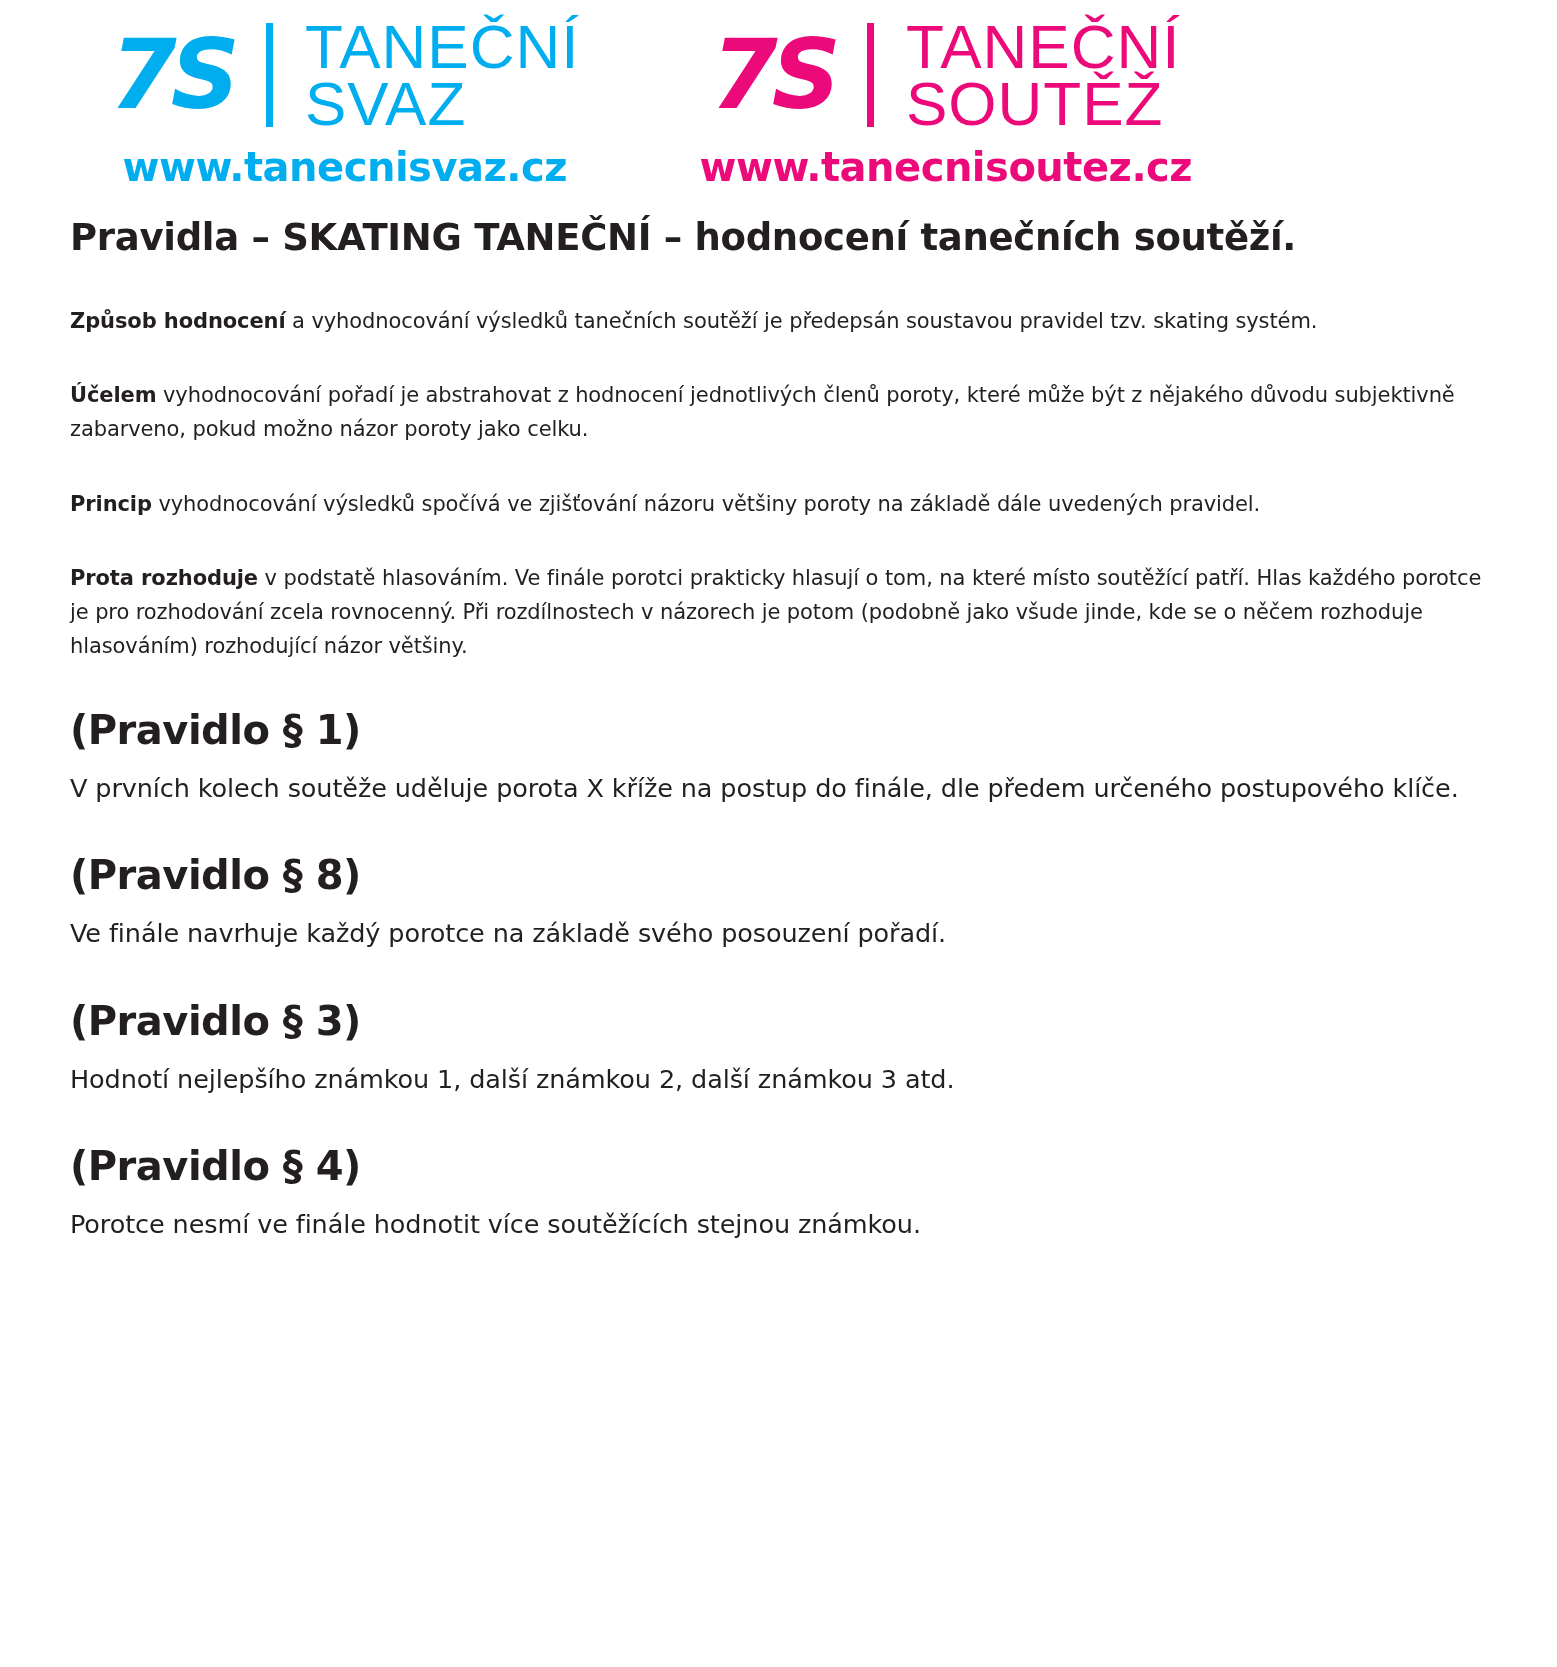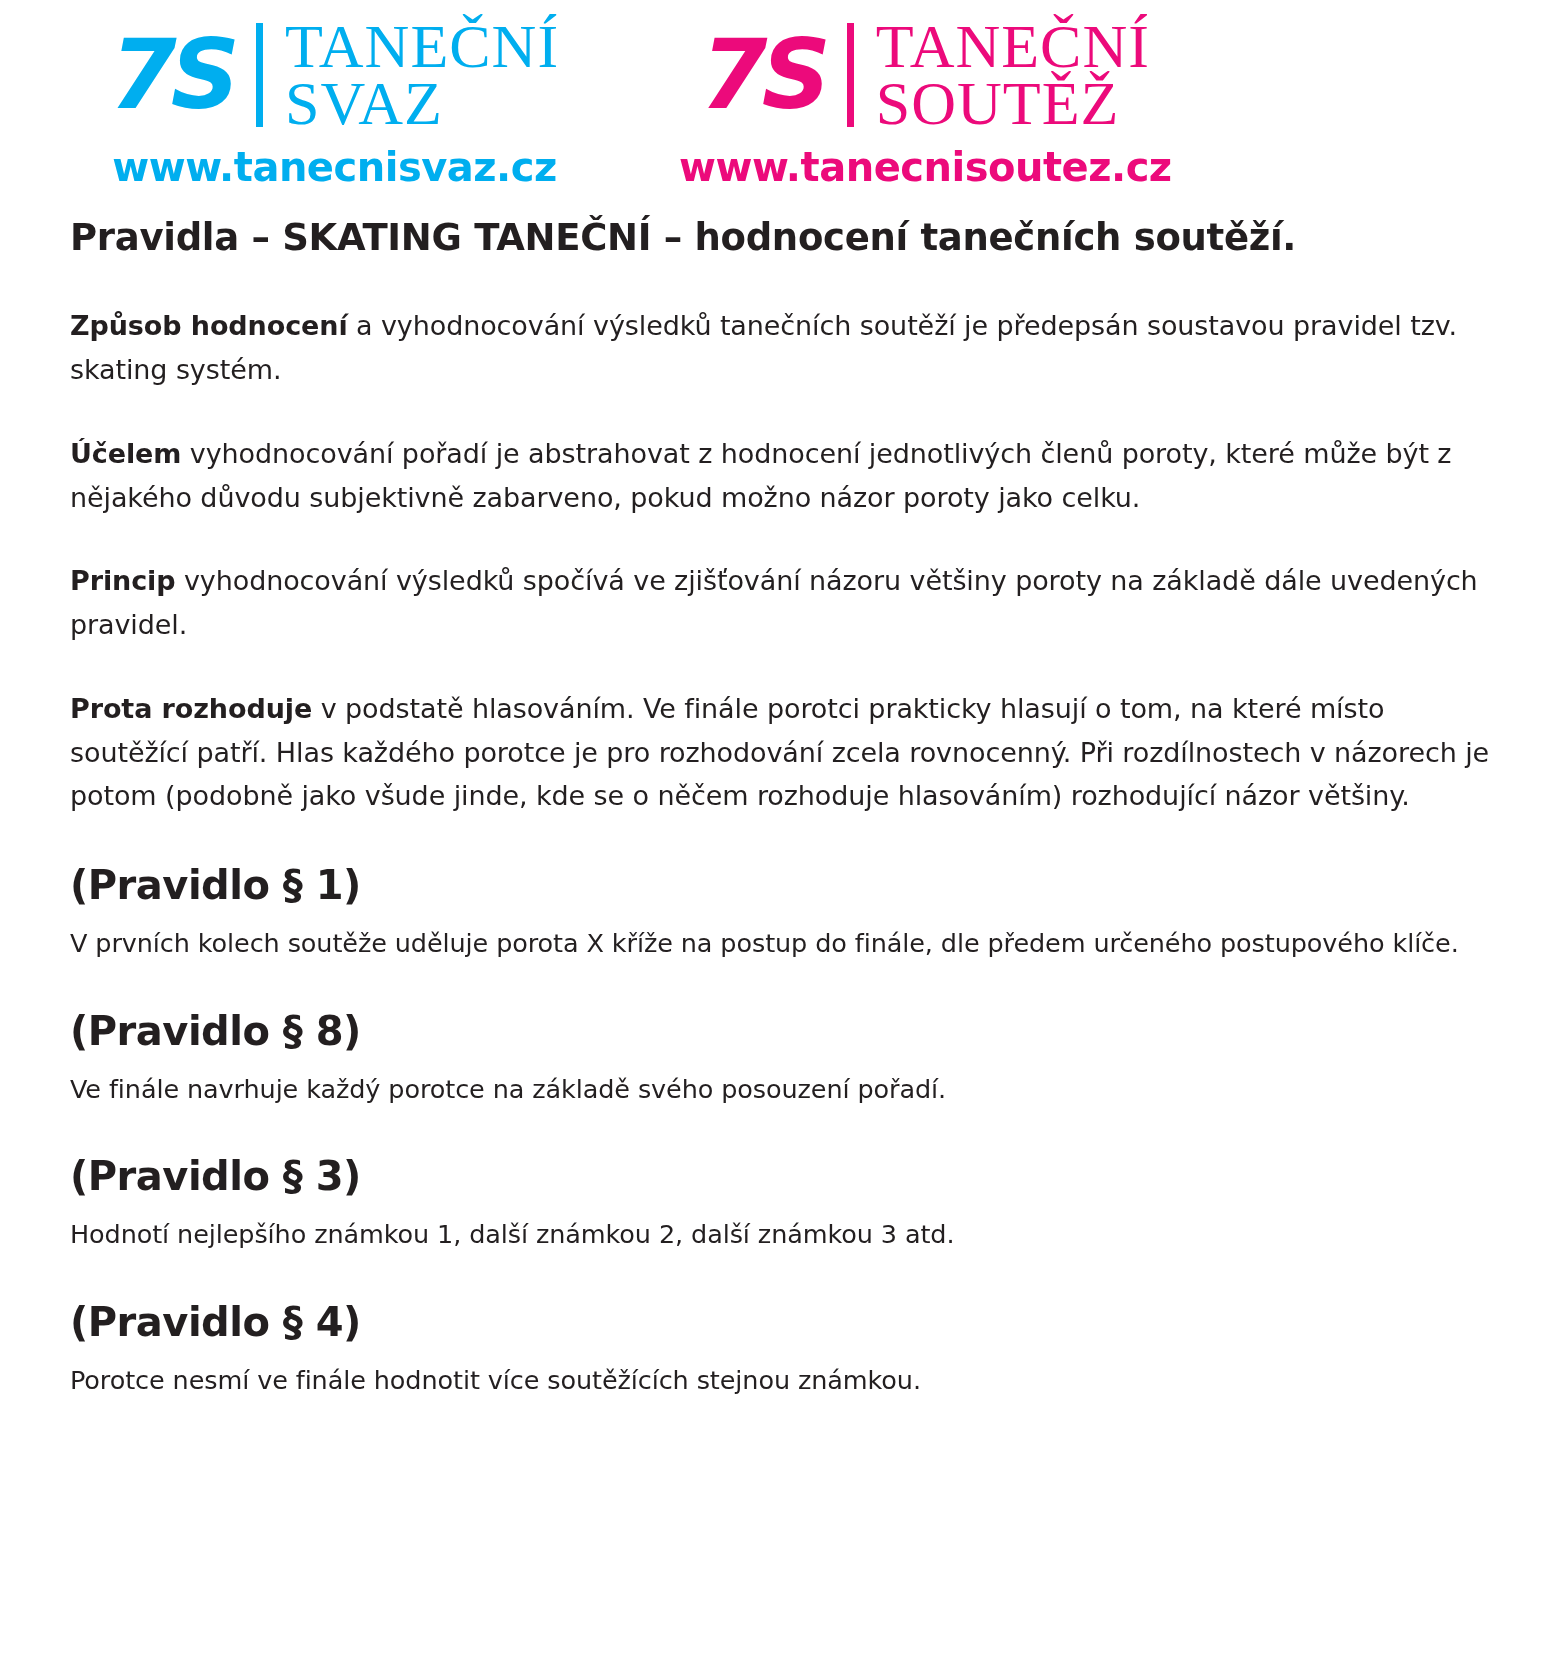--- a/index.html
+++ b/index.html
@@ -30,21 +30,21 @@
     margin-bottom: 26px;
   }
   .logo-block {
     display: flex;
     flex-direction: column;
     align-items: center;
   }
   .logo-top {
     display: flex;
     align-items: center;
-    gap: 22px;
+    gap: 32px;
   }
   .logo-mark {
     font-size: 96px;
     line-height: 1;
     font-weight: 700;
     font-style: italic;
     letter-spacing: -6px;
     font-family: "DejaVu Sans", sans-serif;
   }
   .logo-sep {
@@ -52,21 +52,21 @@
     height: 104px;
     display: block;
   }
   .logo-words {
     display: flex;
     flex-direction: column;
     line-height: 0.92;
     font-weight: 400;
     font-size: 62px;
     letter-spacing: 1px;
-    font-family: Liberation Serif, serif;
+    font-family: Liberation Sans, sans-serif;
   }
   .logo-url {
     margin-top: 12px;
     font-size: 40px;
     font-weight: 700;
     letter-spacing: -0.5px;
     font-family: "DejaVu Sans", sans-serif;
   }
   .blue { color: #00AEEF; }
   .blue-bg { background: #00AEEF; }
@@ -75,21 +75,21 @@
 
   
   h1.doc-title {
     font-size: 37px;
     font-weight: 700;
     margin: 22px 0 44px 0;
     letter-spacing: -0.3px;
     line-height: 1.2;
   }
   p.para {
-    font-size: 27px;
+    font-size: 21px;
     line-height: 1.62;
     margin: 12px 0 40px 0;
     letter-spacing: -0.1px;
   }
   p.para.tight {
     margin-bottom: 34px;
   }
   .b { font-weight: 700; }
 
   h2.rule-heading {

